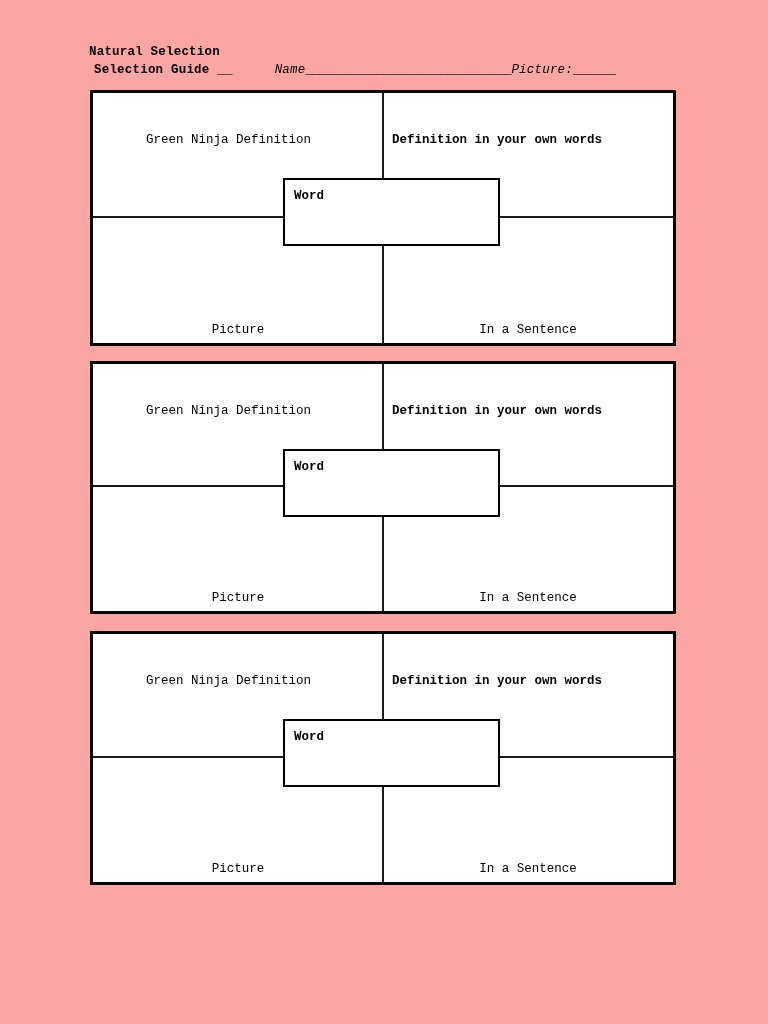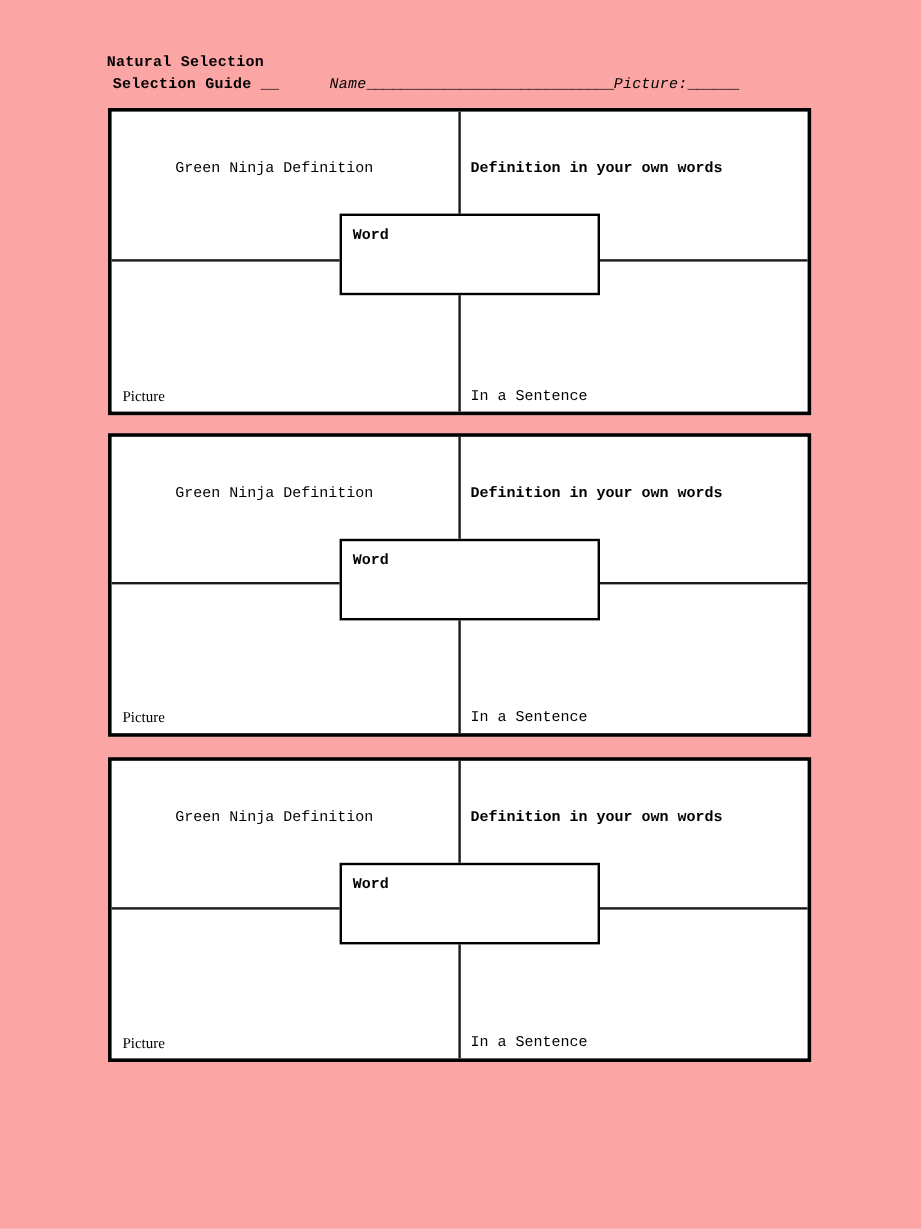--- a/index.html
+++ b/index.html
@@ -96,22 +96,22 @@
   .cell-bl { left: 0;     top: 49.5%; width: 50%; height: 50.5%; text-align: left;  }
   .cell-br { left: 50%;   top: 49.5%; width: 50%; height: 50.5%; text-align: right; }
 
   .cell-label-top    { display: block; }
   .cell-label-bottom {
     position: absolute;
     bottom: 5px;
     left: 9px;
     right: 9px;
   }
-  .cell-bl .cell-label-bottom { text-align: left; font-family: Liberation Serif, serif; }
-  .cell-br .cell-label-bottom { text-align: left; }
+  .cell-bl .cell-label-bottom { text-align: center; }
+  .cell-br .cell-label-bottom { text-align: center; }
 
   
   .divider-v {
     position: absolute;
     left: 50%;
     top: 0;
     bottom: 0;
     width: 2px;
     margin-left: -1px;
     background: #1a1a1a;

